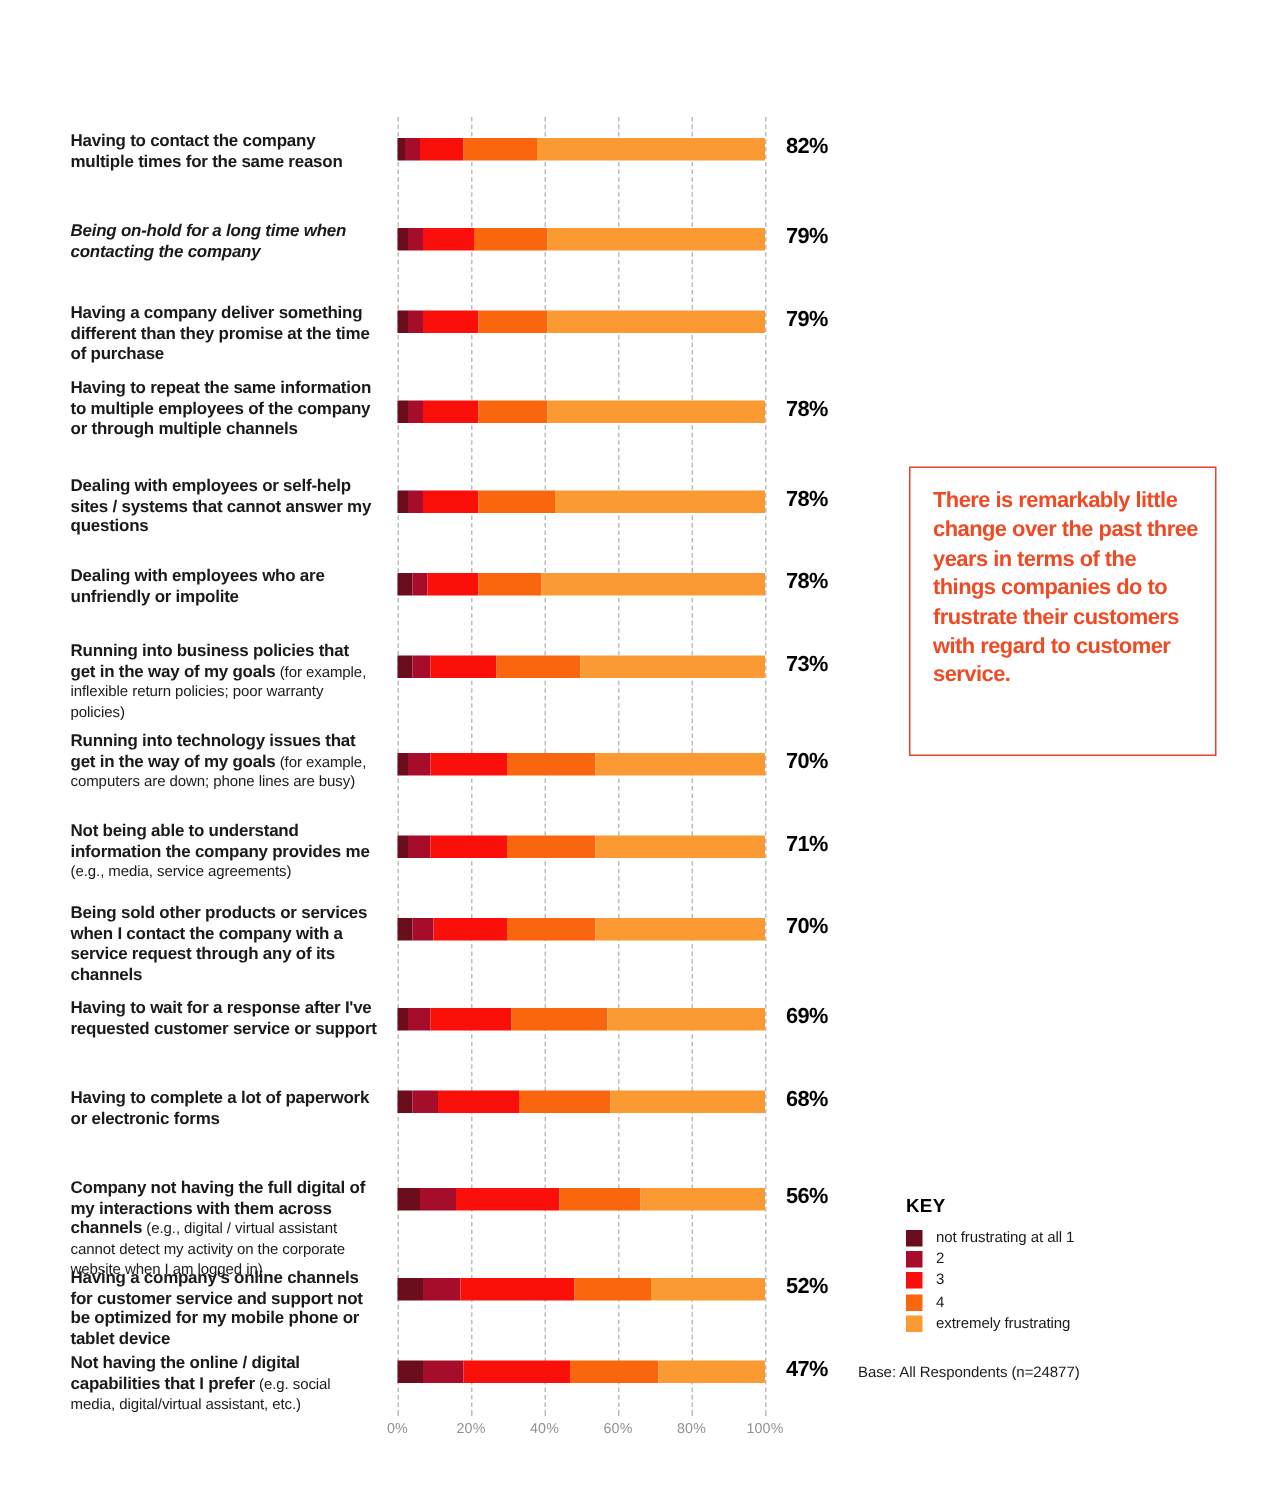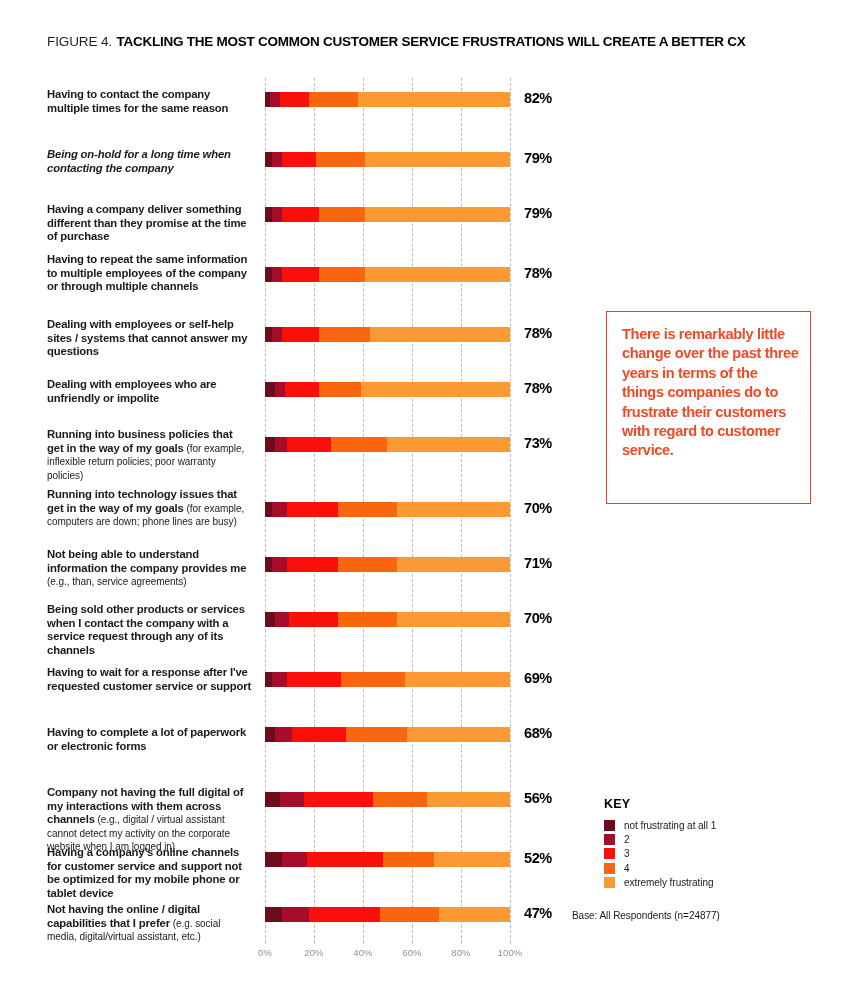--- a/index.html
+++ b/index.html
@@ -193,24 +193,20 @@
     font-size: 10px;
     color: #1a1a1a;
     letter-spacing: -0.05px;
   }
 </style>
 </head>
 <body>
 
 <div class="page">
 
-  <div class="fig-header">
-    <span class="fig-num">FIGURE 4.</span>
-    <span class="fig-title">TACKLING THE MOST COMMON CUSTOMER SERVICE FRUSTRATIONS WILL CREATE A BETTER CX</span>
-  </div>
 
   <div class="chart">
     <div class="grid-layer" id="grid-layer">
         <div class="gridline" style="left: 0px;"></div>
         <div class="gridline" style="left: 49px;"></div>
         <div class="gridline" style="left: 98px;"></div>
         <div class="gridline" style="left: 147px;"></div>
         <div class="gridline" style="left: 196px;"></div>
         <div class="gridline" style="left: 245px;"></div>
       </div>
@@ -297,21 +293,21 @@
           <div class="bar" style="top: 424px; width: 245px;">
             <div class="seg" style="background: rgb(107, 13, 28); width: 3%;"></div>
             <div class="seg" style="background: rgb(165, 13, 43); width: 6%;"></div>
             <div class="seg" style="background: rgb(251, 15, 10); width: 21%;"></div>
             <div class="seg" style="background: rgb(249, 102, 13); width: 24%;"></div>
             <div class="seg" style="background: rgb(251, 154, 51); width: 46%;"></div>
           </div>
           <div class="row-value" style="left: 524px; top: 422px;">70%</div>
         </div>
         <div class="row" style="top: 0px;">
-          <div class="row-label" style="top: 470px;"><span>Not being able to understand information the company provides me</span><span class="sub"> (e.g., than, service agreements)</span></div>
+          <div class="row-label" style="top: 470px;"><span>Not being able to understand information the company provides me</span><span class="sub"> (e.g., media, service agreements)</span></div>
           <div class="bar" style="top: 479px; width: 245px;">
             <div class="seg" style="background: rgb(107, 13, 28); width: 3%;"></div>
             <div class="seg" style="background: rgb(165, 13, 43); width: 6%;"></div>
             <div class="seg" style="background: rgb(251, 15, 10); width: 21%;"></div>
             <div class="seg" style="background: rgb(249, 102, 13); width: 24%;"></div>
             <div class="seg" style="background: rgb(251, 154, 51); width: 46%;"></div>
           </div>
           <div class="row-value" style="left: 524px; top: 477px;">71%</div>
         </div>
         <div class="row" style="top: 0px;">

